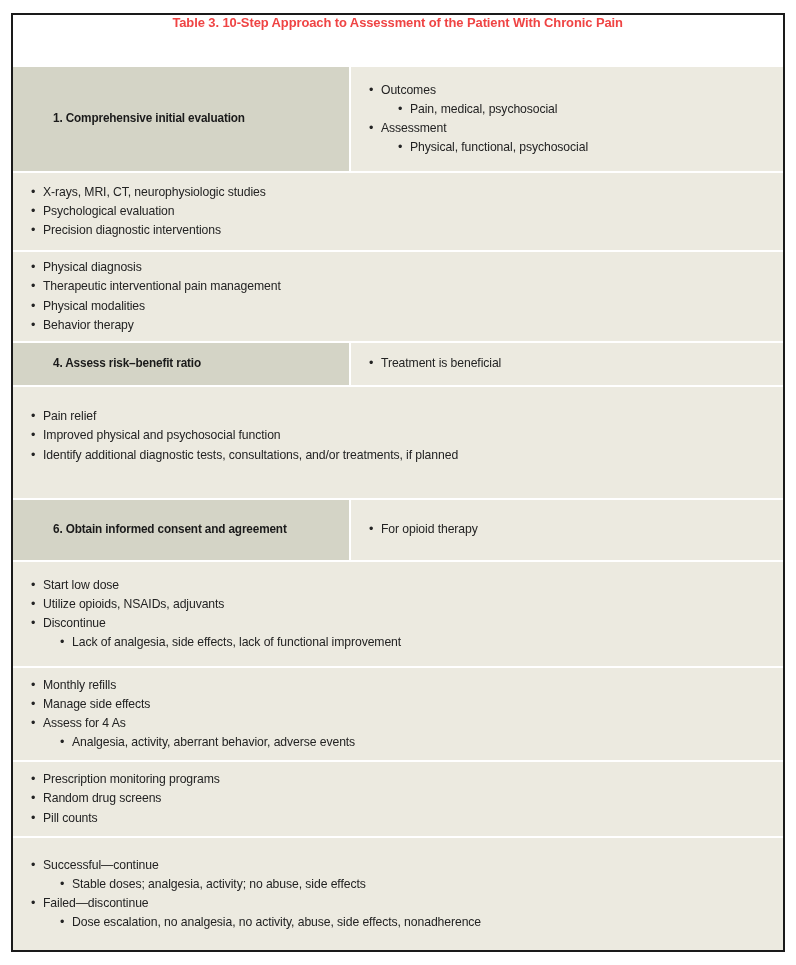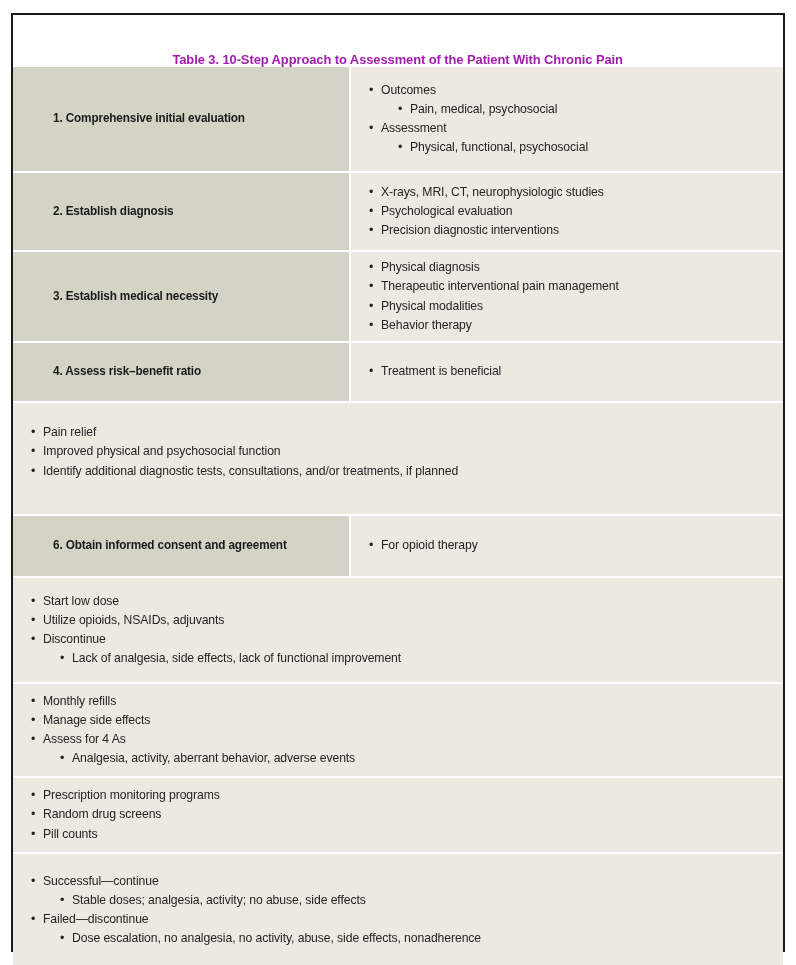--- a/index.html
+++ b/index.html
@@ -22,25 +22,25 @@
     height: 939px;
     border: 2px solid #1a1a1a;
     box-sizing: border-box;
     background: #eceae0;
   }
 
   .table-title {
     height: 52px;
     background: #ffffff;
     display: flex;
-    align-items: flex-end;
+    align-items: flex-start;
     justify-content: center;
     font-weight: bold;
     font-size: 13.5px;
-    color: #a21caf;
+    color: #ef4444;
     letter-spacing: -0.1px;
     font-stretch: condensed;
     transform-origin: center;
   }
   .table-title span {
     display: inline-block;
     transform: scaleX(0.96);
   }
 
   .rows {
@@ -158,45 +158,39 @@
             <li><span class="bullet">•</span><span class="btext">Outcomes</span><ul class="lvl2">
                 <li><span class="bullet">•</span><span class="btext">Pain, medical, psychosocial</span></li>
               </ul></li>
             <li><span class="bullet">•</span><span class="btext">Assessment</span><ul class="lvl2">
                 <li><span class="bullet">•</span><span class="btext">Physical, functional, psychosocial</span></li>
               </ul></li>
           </ul>
         </div>
       </div>
       <div class="row" style="height: 79px;">
-        <div class="cell-step">
-          <div class="step-label">2. Establish diagnosis</div>
-        </div>
         <div class="cell-detail">
           <ul class="lvl1">
             <li><span class="bullet">•</span><span class="btext">X-rays, MRI, CT, neurophysiologic studies</span></li>
             <li><span class="bullet">•</span><span class="btext">Psychological evaluation</span></li>
             <li><span class="bullet">•</span><span class="btext">Precision diagnostic interventions</span></li>
           </ul>
         </div>
       </div>
       <div class="row" style="height: 91px;">
-        <div class="cell-step">
-          <div class="step-label">3. Establish medical necessity</div>
-        </div>
         <div class="cell-detail">
           <ul class="lvl1">
             <li><span class="bullet">•</span><span class="btext">Physical diagnosis</span></li>
             <li><span class="bullet">•</span><span class="btext">Therapeutic interventional pain management</span></li>
             <li><span class="bullet">•</span><span class="btext">Physical modalities</span></li>
             <li><span class="bullet">•</span><span class="btext">Behavior therapy</span></li>
           </ul>
         </div>
       </div>
-      <div class="row" style="height: 60px;">
+      <div class="row" style="height: 44px;">
         <div class="cell-step">
           <div class="step-label">4. Assess risk–benefit ratio</div>
         </div>
         <div class="cell-detail">
           <ul class="lvl1">
             <li><span class="bullet">•</span><span class="btext">Treatment is beneficial</span></li>
           </ul>
         </div>
       </div>
       <div class="row" style="height: 100px;">

